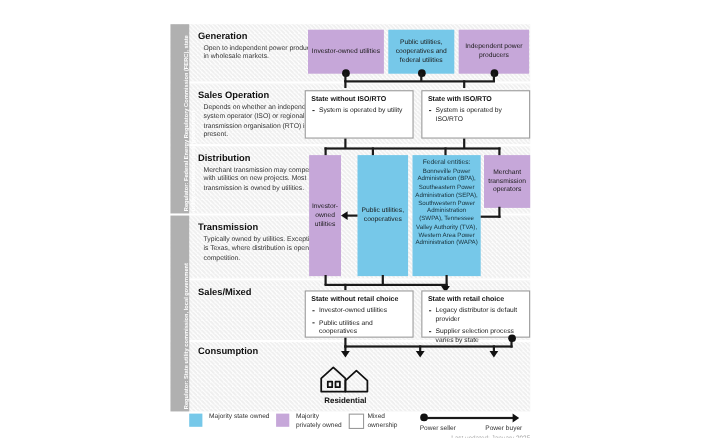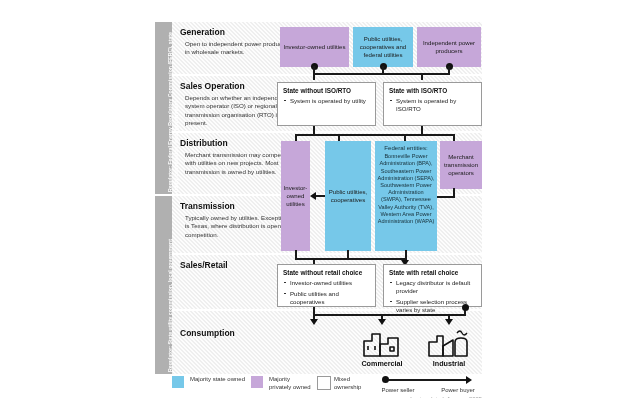--- a/index.html
+++ b/index.html
@@ -89,23 +89,23 @@
 
   <div class="sect-title" style="left:180px;top:62px;">Sales Operation</div>
   <div class="sect-desc" style="left:185px;top:75px;">Depends on whether an independent system operator (ISO) or regional transmission organisation (RTO) is present.</div>
 
   <div class="sect-title" style="left:180px;top:119px;">Distribution</div>
   <div class="sect-desc" style="left:185px;top:132px;">Merchant transmission may compete with utilities on new projects. Most transmission is owned by utilities.</div>
 
   <div class="sect-title" style="left:180px;top:182px;">Transmission</div>
   <div class="sect-desc" style="left:185px;top:195px;">Typically owned by utilities. Exception is Texas, where distribution is open to competition.</div>
 
-  <div class="sect-title" style="left:180px;top:241px;">Sales/Retail</div>
-
-  <div class="sect-title" style="left:180px;top:309px;">Consumption</div>
+  <div class="sect-title" style="left:180px;top:241px;">Sales/Mixed</div>
+
+  <div class="sect-title" style="left:180px;top:295px;">Consumption</div>
 
   <div class="nodebox purple" style="left:280px;top:8px;width:69px;height:40px;">
     <span>Investor-owned utilities</span>
   </div>
   <div class="nodebox blue" style="left:353px;top:8px;width:60px;height:40px;">
     <span>Public utilities, cooperatives and federal utilities</span>
   </div>
   <div class="nodebox purple" style="left:417px;top:8px;width:64px;height:40px;">
     <span>Independent power producers</span>
   </div>
@@ -191,45 +191,33 @@
   <div class="ln vl" style="left:464px;top:288px;height:9px;"></div>
   <div class="dot" style="left:461.5px;top:285px;"></div>
 
   <div class="ln vl" style="left:313px;top:295px;height:7px;"></div>
   <div class="arrow-d" style="left:309.5px;top:300px;"></div>
   <div class="ln vl" style="left:381px;top:295px;height:7px;"></div>
   <div class="arrow-d" style="left:377.5px;top:300px;"></div>
   <div class="ln vl" style="left:448px;top:295px;height:7px;"></div>
   <div class="arrow-d" style="left:444.5px;top:300px;"></div>
 
-
-  <div class="consumer" style="left:346px;top:309px;">
+  <div class="consumer" style="left:278px;top:309px;">
     <svg width="52" height="30" viewBox="0 0 52 30">
       <g fill="none" stroke="#111" stroke-width="1.6" stroke-linejoin="round">
-        <path d="M8 28 L8 13 L16 13 L16 6 L24 6 L24 13 L24 28 Z"></path>
-        <path d="M24 28 L24 16 L32 16 L32 10 L42 10 L42 28 Z"></path>
-        <path d="M12 18 L12 22"></path>
-          <path d="M19 18 L19 22"></path>
-        <rect x="34" y="19" width="4" height="4"></rect>
+        <path d="M4 16 L15 6 L26 16 L26 28 L4 28 Z"></path>
+        <path d="M26 18 L36 9 L46 18 L46 28 L26 28 Z"></path>
+        <rect x="10" y="19" width="4" height="5"></rect>
+        <rect x="17" y="19" width="4" height="5"></rect>
       </g>
     </svg>
-    <div class="clab">Commercial</div>
-  </div>
-
-  <div class="consumer" style="left:413px;top:309px;">
-    <svg width="52" height="30" viewBox="0 0 52 30">
-      <g fill="none" stroke="#111" stroke-width="1.6" stroke-linejoin="round">
-        <path d="M6 28 L6 14 L14 14 L14 8 L20 8 L20 28 Z"></path>
-        <path d="M20 28 L20 18 L30 12 L30 28 Z"></path>
-        <path d="M32 28 L32 14 Q32 10 38 10 Q44 10 44 14 L44 28 Z"></path>
-        <path d="M34 5 q3 -4 5 0 q2 4 5 0" stroke-width="1.3"></path>
-      </g>
-    </svg>
-    <div class="clab">Industrial</div>
-  </div>
+    <div class="clab">Residential</div>
+  </div>
+
+
 
   <div class="legend-sw blue" style="left:172px;top:357px;"></div>
   <div class="legend-lab" style="left:190px;top:357px;">Majority state owned</div>
 
   <div class="legend-sw purple" style="left:251px;top:357px;"></div>
   <div class="legend-lab" style="left:269px;top:357px;width:42px;">Majority privately owned</div>
 
   <div class="legend-sw white" style="left:317px;top:357px;"></div>
   <div class="legend-lab" style="left:334px;top:357px;width:40px;">Mixed ownership</div>
 

